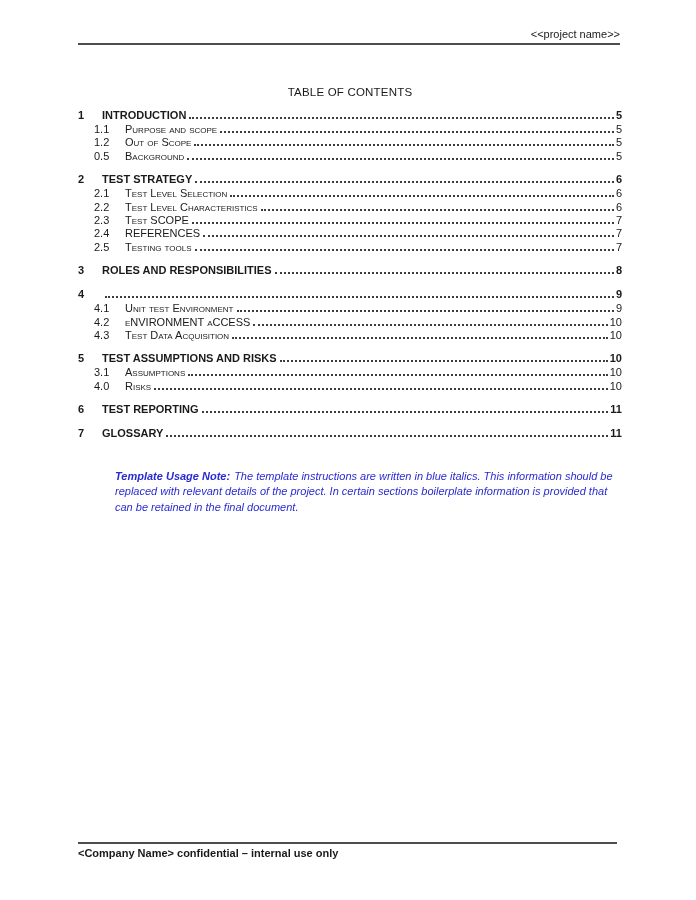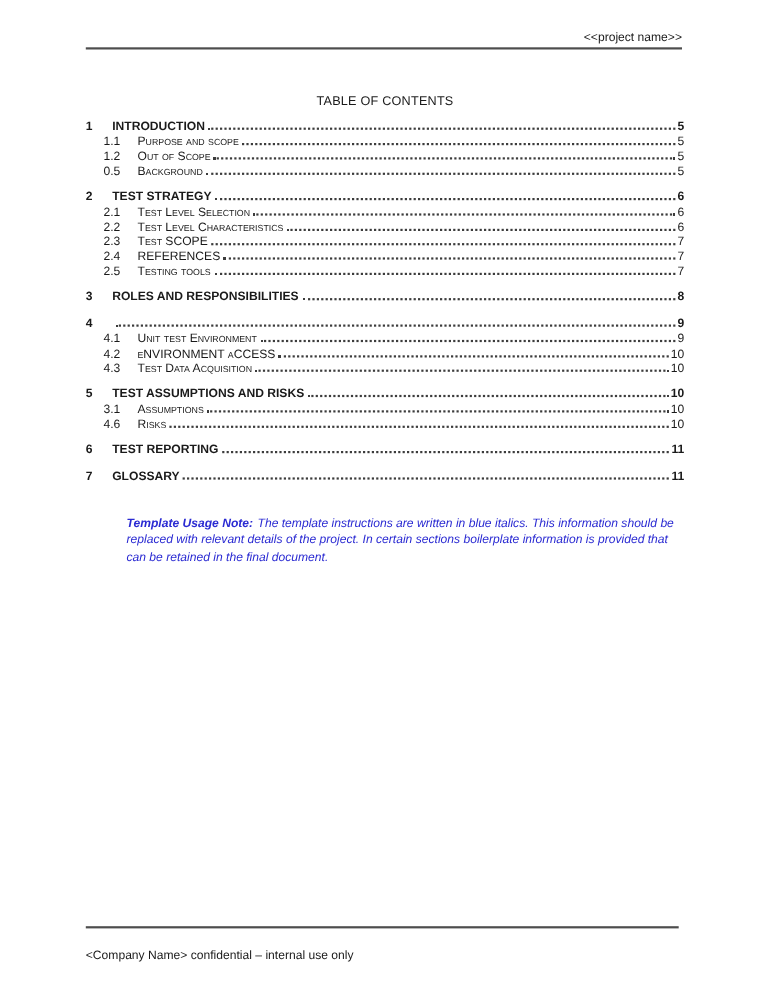--- a/index.html
+++ b/index.html
@@ -43,21 +43,21 @@
   
   .note {
     position: absolute; left: 115px; width: 500px; top: 469px;
     font-size: 11px; line-height: 15.4px; font-style: italic;
   }
   .note-label { font-weight: bold; margin-right: 4px; }
 
   
   .footer { position: absolute; left: 78px; right: 79px; top: 842px; }
   .footer-rule { border-bottom: 2px solid #4d4d4d; }
-  .footer-text { font-size: 11px; line-height: 14px; padding-top: 18px; }
+  .footer-text { font-size: 11px; line-height: 14px; padding-top: 2px; font-weight: bold; }
 </style>
 </head>
 <body>
 
 <div class="page">
 
   <div class="header">
     <div class="header-text">&lt;&lt;project name&gt;&gt;</div>
     <div class="header-rule"></div>
   </div>
@@ -160,21 +160,21 @@
     <span class="toc-leader"></span>
     <span class="toc-page">10</span>
   </div>
         <div class="toc-row l2">
     <span class="toc-num">3.1</span>
     <span class="toc-label">Assumptions</span>
     <span class="toc-leader"></span>
     <span class="toc-page">10</span>
   </div>
         <div class="toc-row l2">
-    <span class="toc-num">4.6</span>
+    <span class="toc-num">4.0</span>
     <span class="toc-label">Risks</span>
     <span class="toc-leader"></span>
     <span class="toc-page">10</span>
   </div>
         <div class="toc-row l1">
     <span class="toc-num">6</span>
     <span class="toc-label">TEST REPORTING</span>
     <span class="toc-leader"></span>
     <span class="toc-page">11</span>
   </div>

